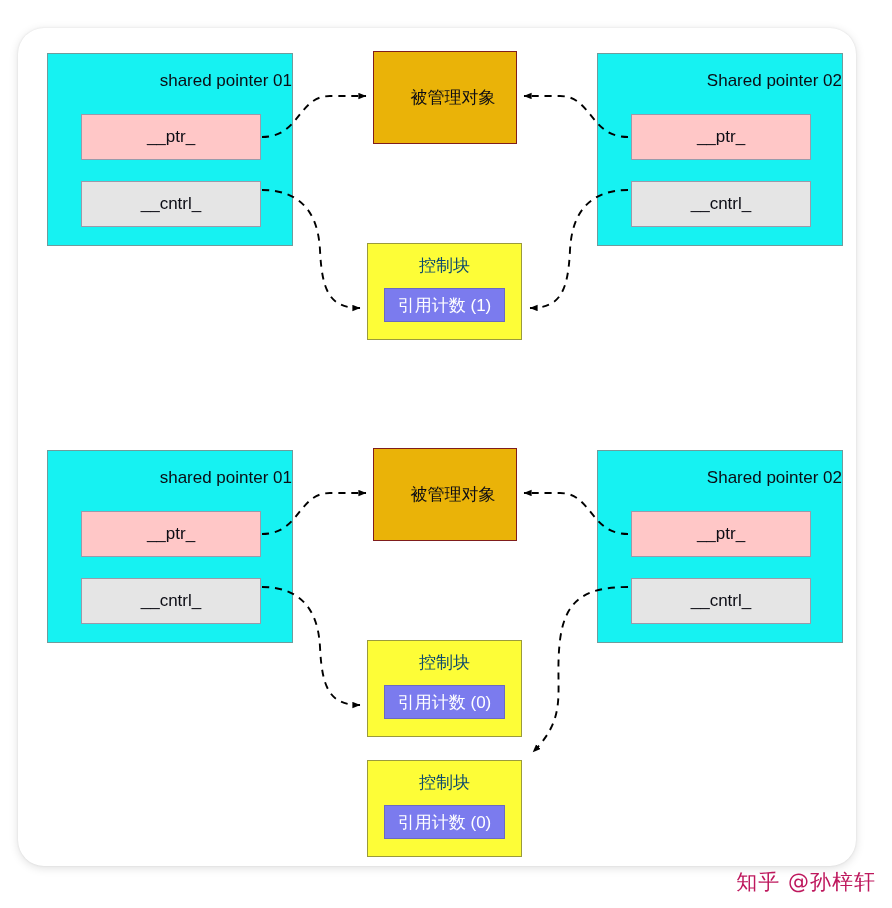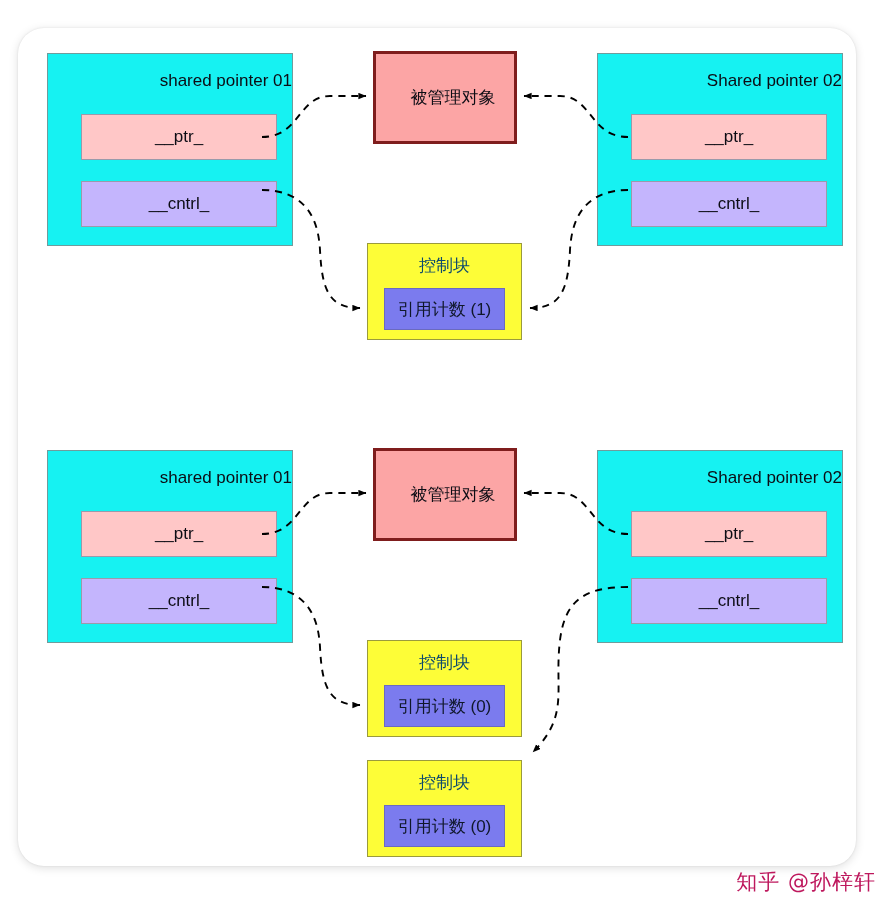--- a/index.html
+++ b/index.html
@@ -54,41 +54,41 @@
     right: 0;
     top: 17px;
     text-align: right;
     font-size: 17px;
     color: #0c0c14;
     line-height: 20px;
   }
   .field {
     position: absolute;
     left: 33px;
-    width: 196px;
+    width: 180px;
     height: 46px;
     box-sizing: border-box;
     border: 1px solid #9a9aaa;
     display: flex;
     align-items: center;
     justify-content: center;
     font-size: 17px;
     color: #0c0c14;
   }
   .field-ptr {
     background: #ffc7c7;
     top: 60px;
   }
   .field-cntrl {
-    background: #c4b5fd;
+    background: #e5e5e5;
     top: 127px;
   }
   .obj-box {
-    background: #fca5a5;
-    border: 3px solid #7f1d1d;
+    background: #eab308;
+    border: 1px solid #7f1d1d;
     display: flex;
     align-items: center;
     justify-content: center;
     font-size: 17px;
     color: #0c0c14;
     padding-left: 16px;
   }
   .ctrl-box {
     background: #fdfd37;
     border: 1px solid #9a9a3c;
@@ -101,29 +101,29 @@
     text-align: center;
     font-size: 17px;
     color: #0c4a6e;
     line-height: 20px;
   }
   .ctrl-count {
     position: absolute;
     left: 16px;
     right: 16px;
     top: 44px;
-    height: 42px;
+    height: 34px;
     box-sizing: border-box;
     background: #7b7bee;
     border: 1px solid #6a6ac0;
     display: flex;
     align-items: center;
     justify-content: center;
     font-size: 17px;
-    color: #0f172a;
+    color: #ffffff;
   }
   .watermark {
     position: absolute;
     right: 16px;
     bottom: 12px;
     font-size: 21px;
     color: #be185d;
     letter-spacing: 1px;
     font-family: "DejaVu Sans", sans-serif;
     user-select: none;

